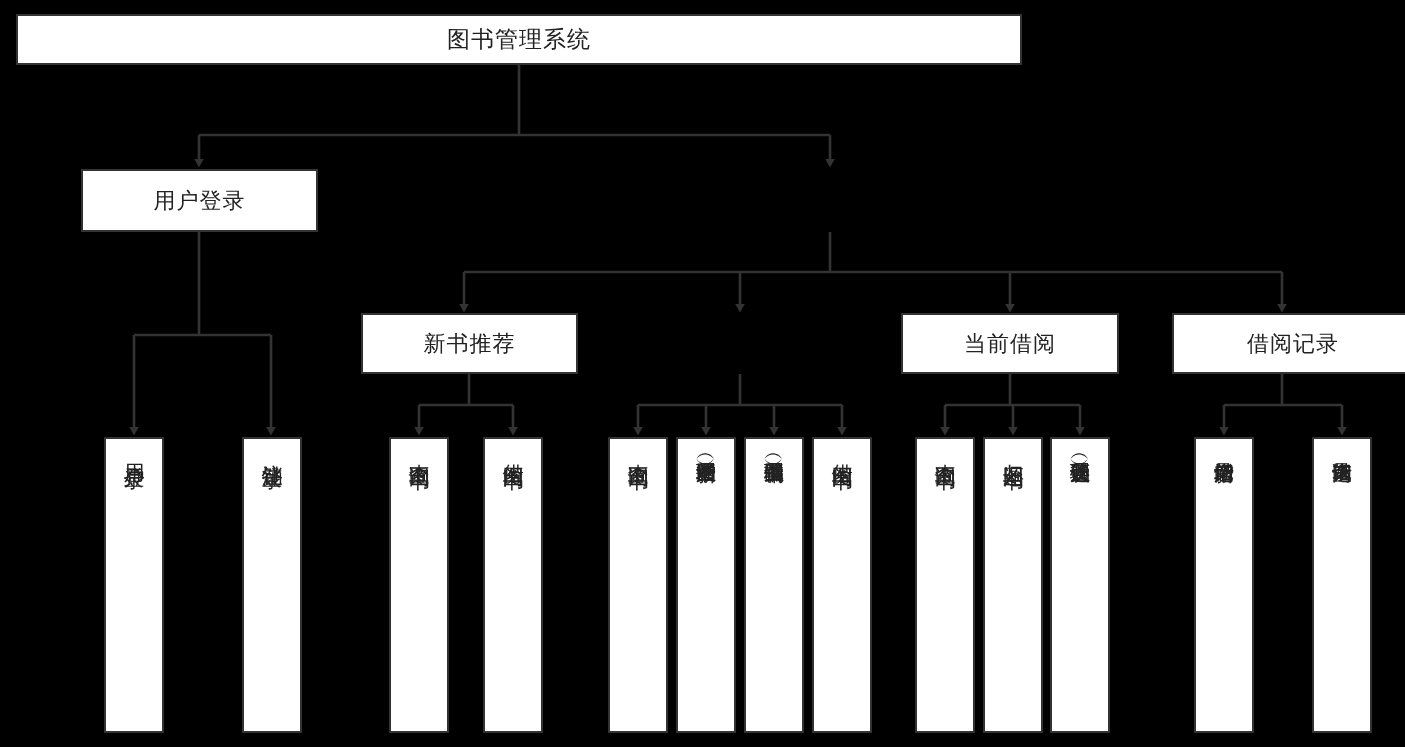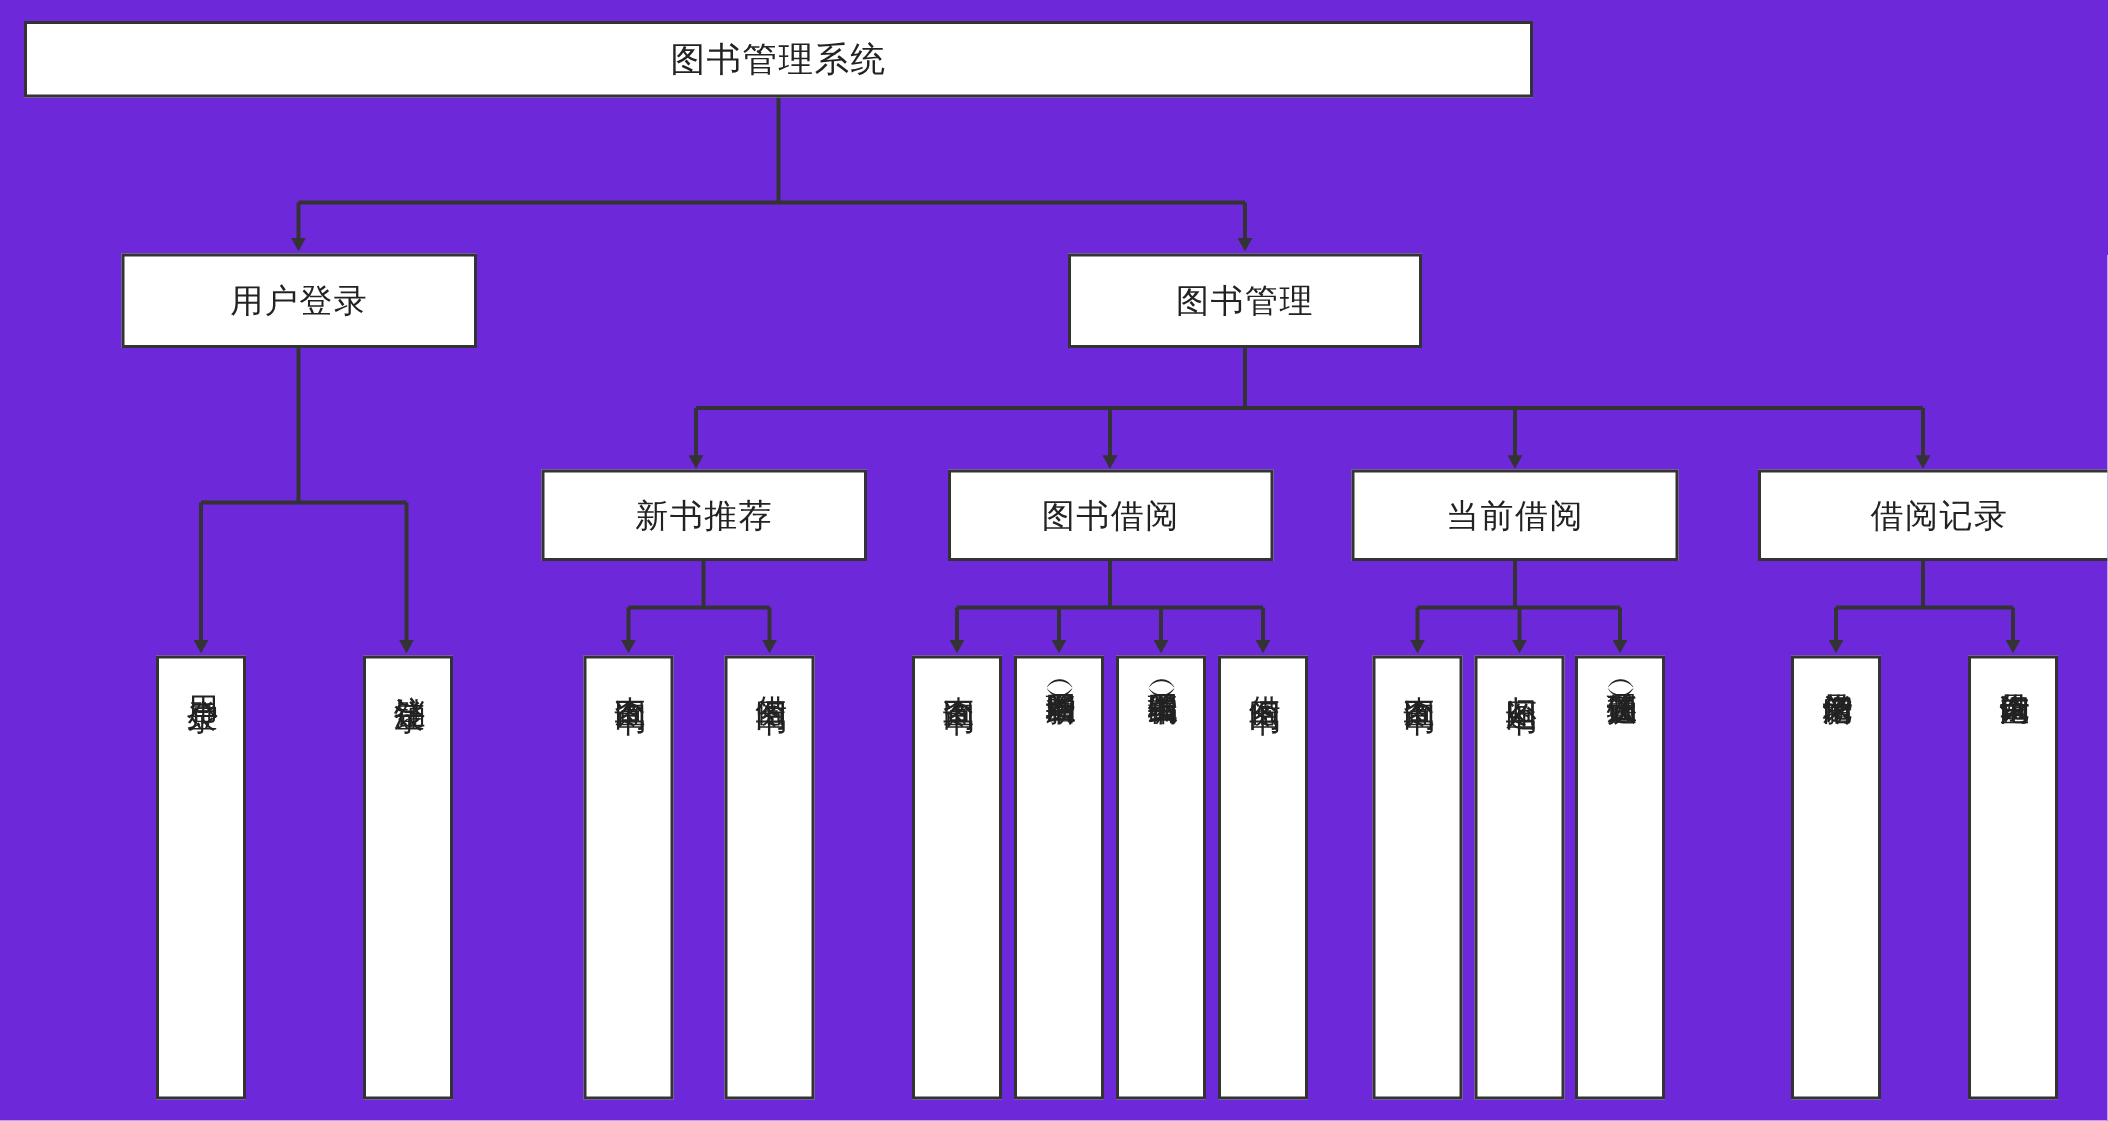--- a/index.html
+++ b/index.html
@@ -8,21 +8,21 @@
     padding: 0;
     background: #ffffff;
   }
   body {
     font-family: "Liberation Sans", "DejaVu Sans", sans-serif;
   }
   #canvas {
     position: relative;
     width: 1405px;
     height: 747px;
-    background: #6d28d9;
+    background: #000000;
     overflow: hidden;
   }
   #edges {
     position: absolute;
     left: 0;
     top: 0;
     width: 1405px;
     height: 747px;
     pointer-events: none;
   }
@@ -136,30 +136,24 @@
     </g>
   </svg>
 
   <div class="node horiz root" style="left:16px; top:14px; width:1006px; height:51px;">
     <span class="node-label">图书管理系统</span>
   </div>
 
   <div class="node horiz" style="left:81px; top:169px; width:237px; height:63px;">
     <span class="node-label">用户登录</span>
   </div>
-  <div class="node horiz" style="left:712px; top:169px; width:236px; height:63px;">
-    <span class="node-label">图书管理</span>
-  </div>
 
   <div class="node horiz" style="left:361px; top:313px; width:217px; height:61px;justify-content:center;">
     <span class="node-label">新书推荐</span>
   </div>
-  <div class="node horiz" style="left:632px; top:313px; width:217px; height:61px;">
-    <span class="node-label">图书借阅</span>
-  </div>
   <div class="node horiz" style="left:901px; top:313px; width:218px; height:61px;">
     <span class="node-label">当前借阅</span>
   </div>
   <div class="node horiz" style="left:1172px; top:313px; width:242px; height:61px;">
     <span class="node-label">借阅记录</span>
   </div>
 
   <div class="node vert" style="left:104px; top:437px; width:60px; height:296px;">
     <span class="node-label">用户登录</span>
   </div>

